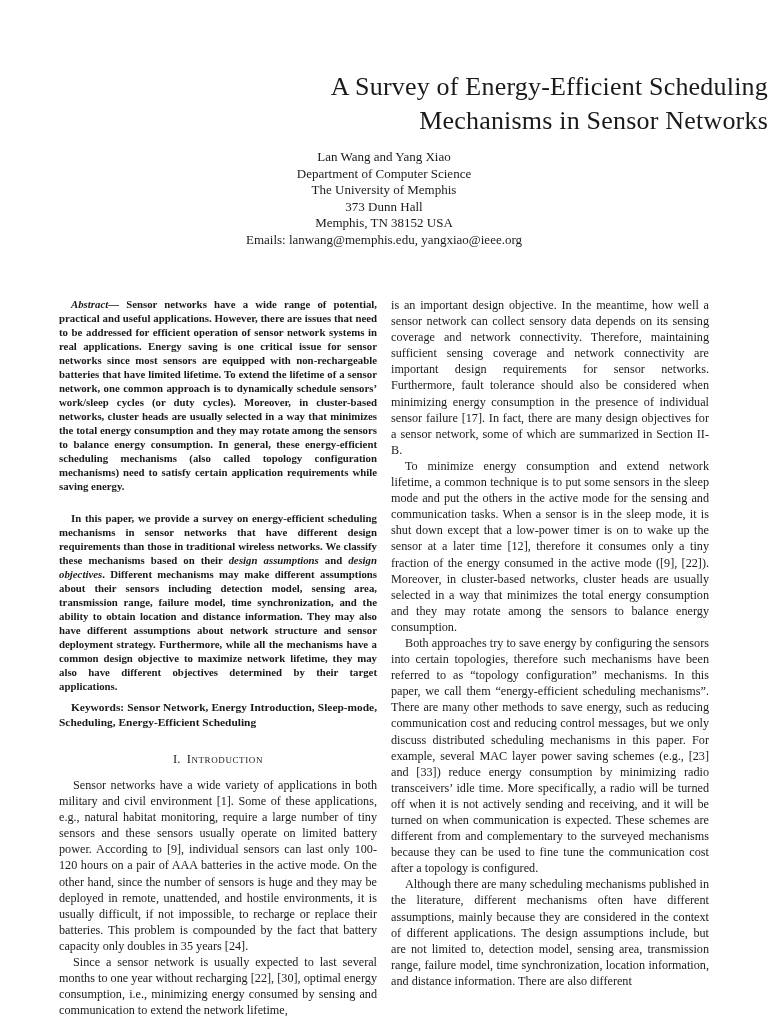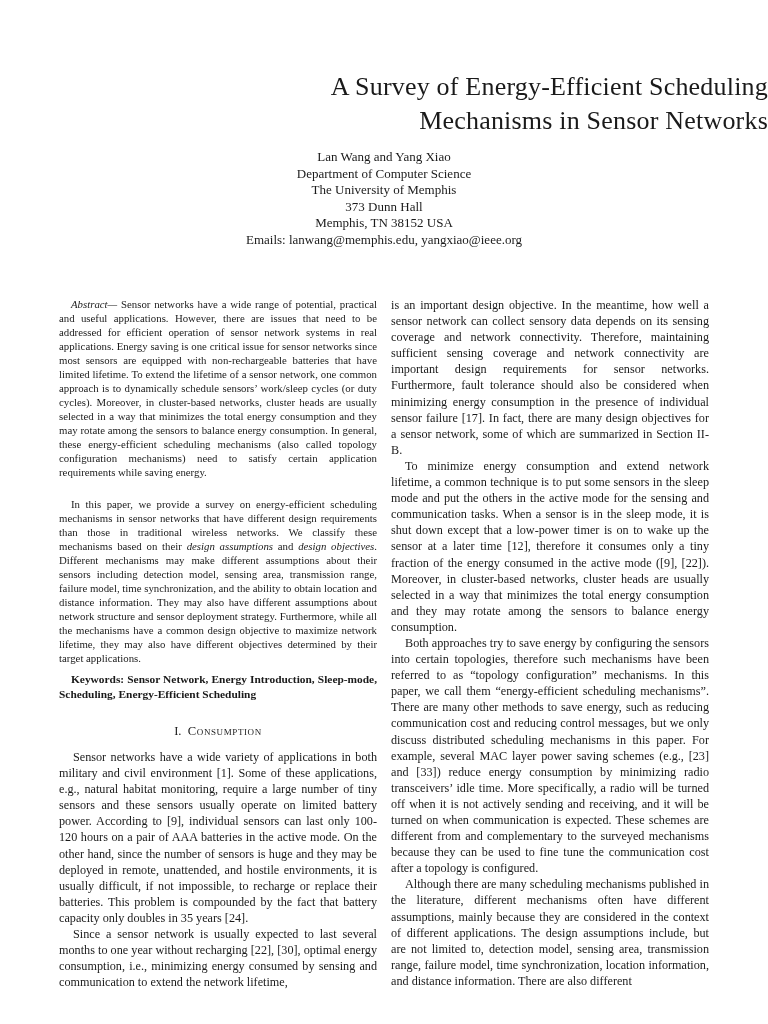--- a/index.html
+++ b/index.html
@@ -41,21 +41,21 @@
     width: 650px;
     display: flex;
     justify-content: space-between;
   }
   .col {
     width: 318px;
   }
   .abstract {
     font-size: 10.8px;
     line-height: 14px;
-    font-weight: normal;
+    font-weight: bold;
     text-align: justify;
     margin: 0 0 0 0;
     text-indent: 12px;
   }
   .abstract + .abstract { margin-top: 18px; }
   .abstract .lead { font-style: italic; }
   .abstract .ital { font-style: italic; }
   .keywords {
     font-size: 11.4px;
     line-height: 15px;
@@ -100,21 +100,21 @@
 
   <div class="columns">
 
     <div class="col">
       <p class="abstract"><span class="lead">Abstract— </span><span>Sensor networks have a wide range of potential, practical and useful applications. However, there are issues that need to be addressed for efficient operation of sensor network systems in real applications. Energy saving is one critical issue for sensor networks since most sensors are equipped with non-rechargeable batteries that have limited lifetime. To extend the lifetime of a sensor network, one common approach is to dynamically schedule sensors’ work/sleep cycles (or duty cycles). Moreover, in cluster-based networks, cluster heads are usually selected in a way that minimizes the total energy consumption and they may rotate among the sensors to balance energy consumption. In general, these energy-efficient scheduling mechanisms (also called topology configuration mechanisms) need to satisfy certain application requirements while saving energy.</span></p>
 
       <p class="abstract"><span>In this paper, we provide a survey on energy-efficient scheduling mechanisms in sensor networks that have different design requirements than those in traditional wireless networks. We classify these mechanisms based on their </span><span class="ital">design assumptions</span><span> and </span><span class="ital">design objectives</span><span>. Different mechanisms may make different assumptions about their sensors including detection model, sensing area, transmission range, failure model, time synchronization, and the ability to obtain location and distance information. They may also have different assumptions about network structure and sensor deployment strategy. Furthermore, while all the mechanisms have a common design objective to maximize network lifetime, they may also have different objectives determined by their target applications.</span></p>
 
       <p class="keywords">Keywords: Sensor Network, Energy Introduction, Sleep-mode, Scheduling, Energy-Efficient Scheduling</p>
 
-      <div class="section-heading"><span>I.</span>&nbsp;&nbsp;<span class="sc">Consumption</span></div>
+      <div class="section-heading"><span>I.</span>&nbsp;&nbsp;<span class="sc">Introduction</span></div>
 
       <p class="body-text">Sensor networks have a wide variety of applications in both military and civil environment [1]. Some of these applications, e.g., natural habitat monitoring, require a large number of tiny sensors and these sensors usually operate on limited battery power. According to [9], individual sensors can last only 100-120 hours on a pair of AAA batteries in the active mode. On the other hand, since the number of sensors is huge and they may be deployed in remote, unattended, and hostile environments, it is usually difficult, if not impossible, to recharge or replace their batteries. This problem is compounded by the fact that battery capacity only doubles in 35 years [24].</p>
       <p class="body-text">Since a sensor network is usually expected to last several months to one year without recharging [22], [30], optimal energy consumption, i.e., minimizing energy consumed by sensing and communication to extend the network lifetime,</p>
     </div>
 
     <div class="col">
       <p class="body-text no-indent">is an important design objective. In the meantime, how well a sensor network can collect sensory data depends on its sensing coverage and network connectivity. Therefore, maintaining sufficient sensing coverage and network connectivity are important design requirements for sensor networks. Furthermore, fault tolerance should also be considered when minimizing energy consumption in the presence of individual sensor failure [17]. In fact, there are many design objectives for a sensor network, some of which are summarized in Section II-B.</p>
       <p class="body-text">To minimize energy consumption and extend network lifetime, a common technique is to put some sensors in the sleep mode and put the others in the active mode for the sensing and communication tasks. When a sensor is in the sleep mode, it is shut down except that a low-power timer is on to wake up the sensor at a later time [12], therefore it consumes only a tiny fraction of the energy consumed in the active mode ([9], [22]). Moreover, in cluster-based networks, cluster heads are usually selected in a way that minimizes the total energy consumption and they may rotate among the sensors to balance energy consumption.</p>
       <p class="body-text">Both approaches try to save energy by configuring the sensors into certain topologies, therefore such mechanisms have been referred to as “topology configuration” mechanisms. In this paper, we call them “energy-efficient scheduling mechanisms”. There are many other methods to save energy, such as reducing communication cost and reducing control messages, but we only discuss distributed scheduling mechanisms in this paper. For example, several MAC layer power saving schemes (e.g., [23] and [33]) reduce energy consumption by minimizing radio transceivers’ idle time. More specifically, a radio will be turned off when it is not actively sending and receiving, and it will be turned on when communication is expected. These schemes are different from and complementary to the surveyed mechanisms because they can be used to fine tune the communication cost after a topology is configured.</p>
       <p class="body-text">Although there are many scheduling mechanisms published in the literature, different mechanisms often have different assumptions, mainly because they are considered in the context of different applications. The design assumptions include, but are not limited to, detection model, sensing area, transmission range, failure model, time synchronization, location information, and distance information. There are also different</p>

